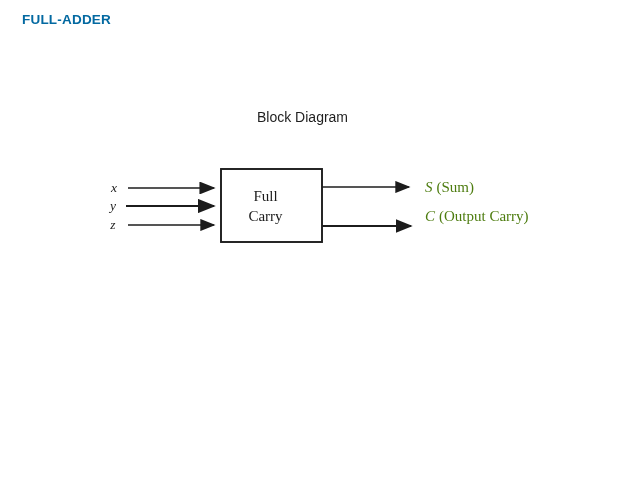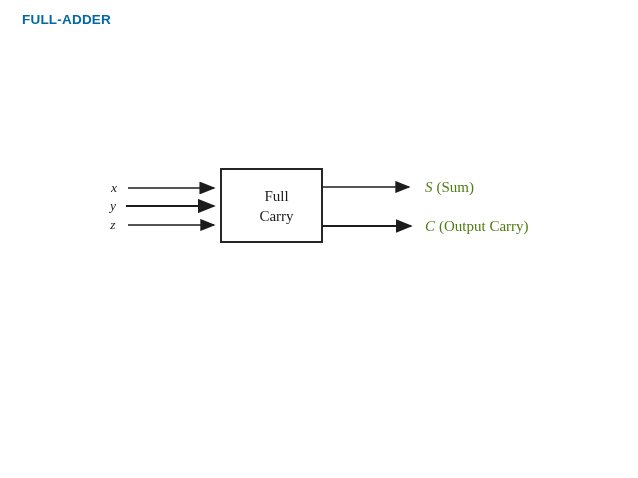--- a/index.html
+++ b/index.html
@@ -37,21 +37,21 @@
   }
   .diagram-svg {
     position: absolute;
     left: 0;
     top: 0;
     width: 638px;
     height: 478px;
   }
   .block-label {
     position: absolute;
-    left: 226px;
+    left: 215px;
     top: 169px;
     width: 101px;
     height: 73px;
     display: flex;
     flex-direction: column;
     align-items: center;
     justify-content: center;
     font-family: "Liberation Serif", serif;
     font-size: 15px;
     line-height: 20px;
@@ -75,33 +75,34 @@
     position: absolute;
     left: 425px;
     height: 18px;
     line-height: 18px;
     font-family: "Liberation Serif", serif;
     font-size: 15px;
     color: #4d7c0f;
     white-space: nowrap;
   }
   .output-label.out-s { top: 178px; }
-  .output-label.out-c { top: 217px; }
+  .output-label.out-c { top: 207px; }
   .output-label .sym {
     font-style: italic;
     margin-right: 4px;
   }
 </style>
 </head>
 <body>
 
 <div class="stage">
 
   <div class="slide-title">FULL-ADDER</div>
 
+  <div class="caption">Block Diagram</div>
 
   <svg class="diagram-svg" viewBox="0 0 638 478">
     <defs>
       <marker id="arrow" viewBox="0 0 10 8" refX="9" refY="4" markerWidth="9.5" markerHeight="7.6" orient="auto">
         <path d="M0,0 L10,4 L0,8 Z" fill="#1c1c1c"></path>
       </marker>
     </defs>
 
     <line x1="128" y1="188" x2="214" y2="188" stroke="#1c1c1c" stroke-width="1.7" marker-end="url(#arrow)"></line>
     <line x1="126" y1="206" x2="214" y2="206" stroke="#1c1c1c" stroke-width="1.9" marker-end="url(#arrow)"></line>

